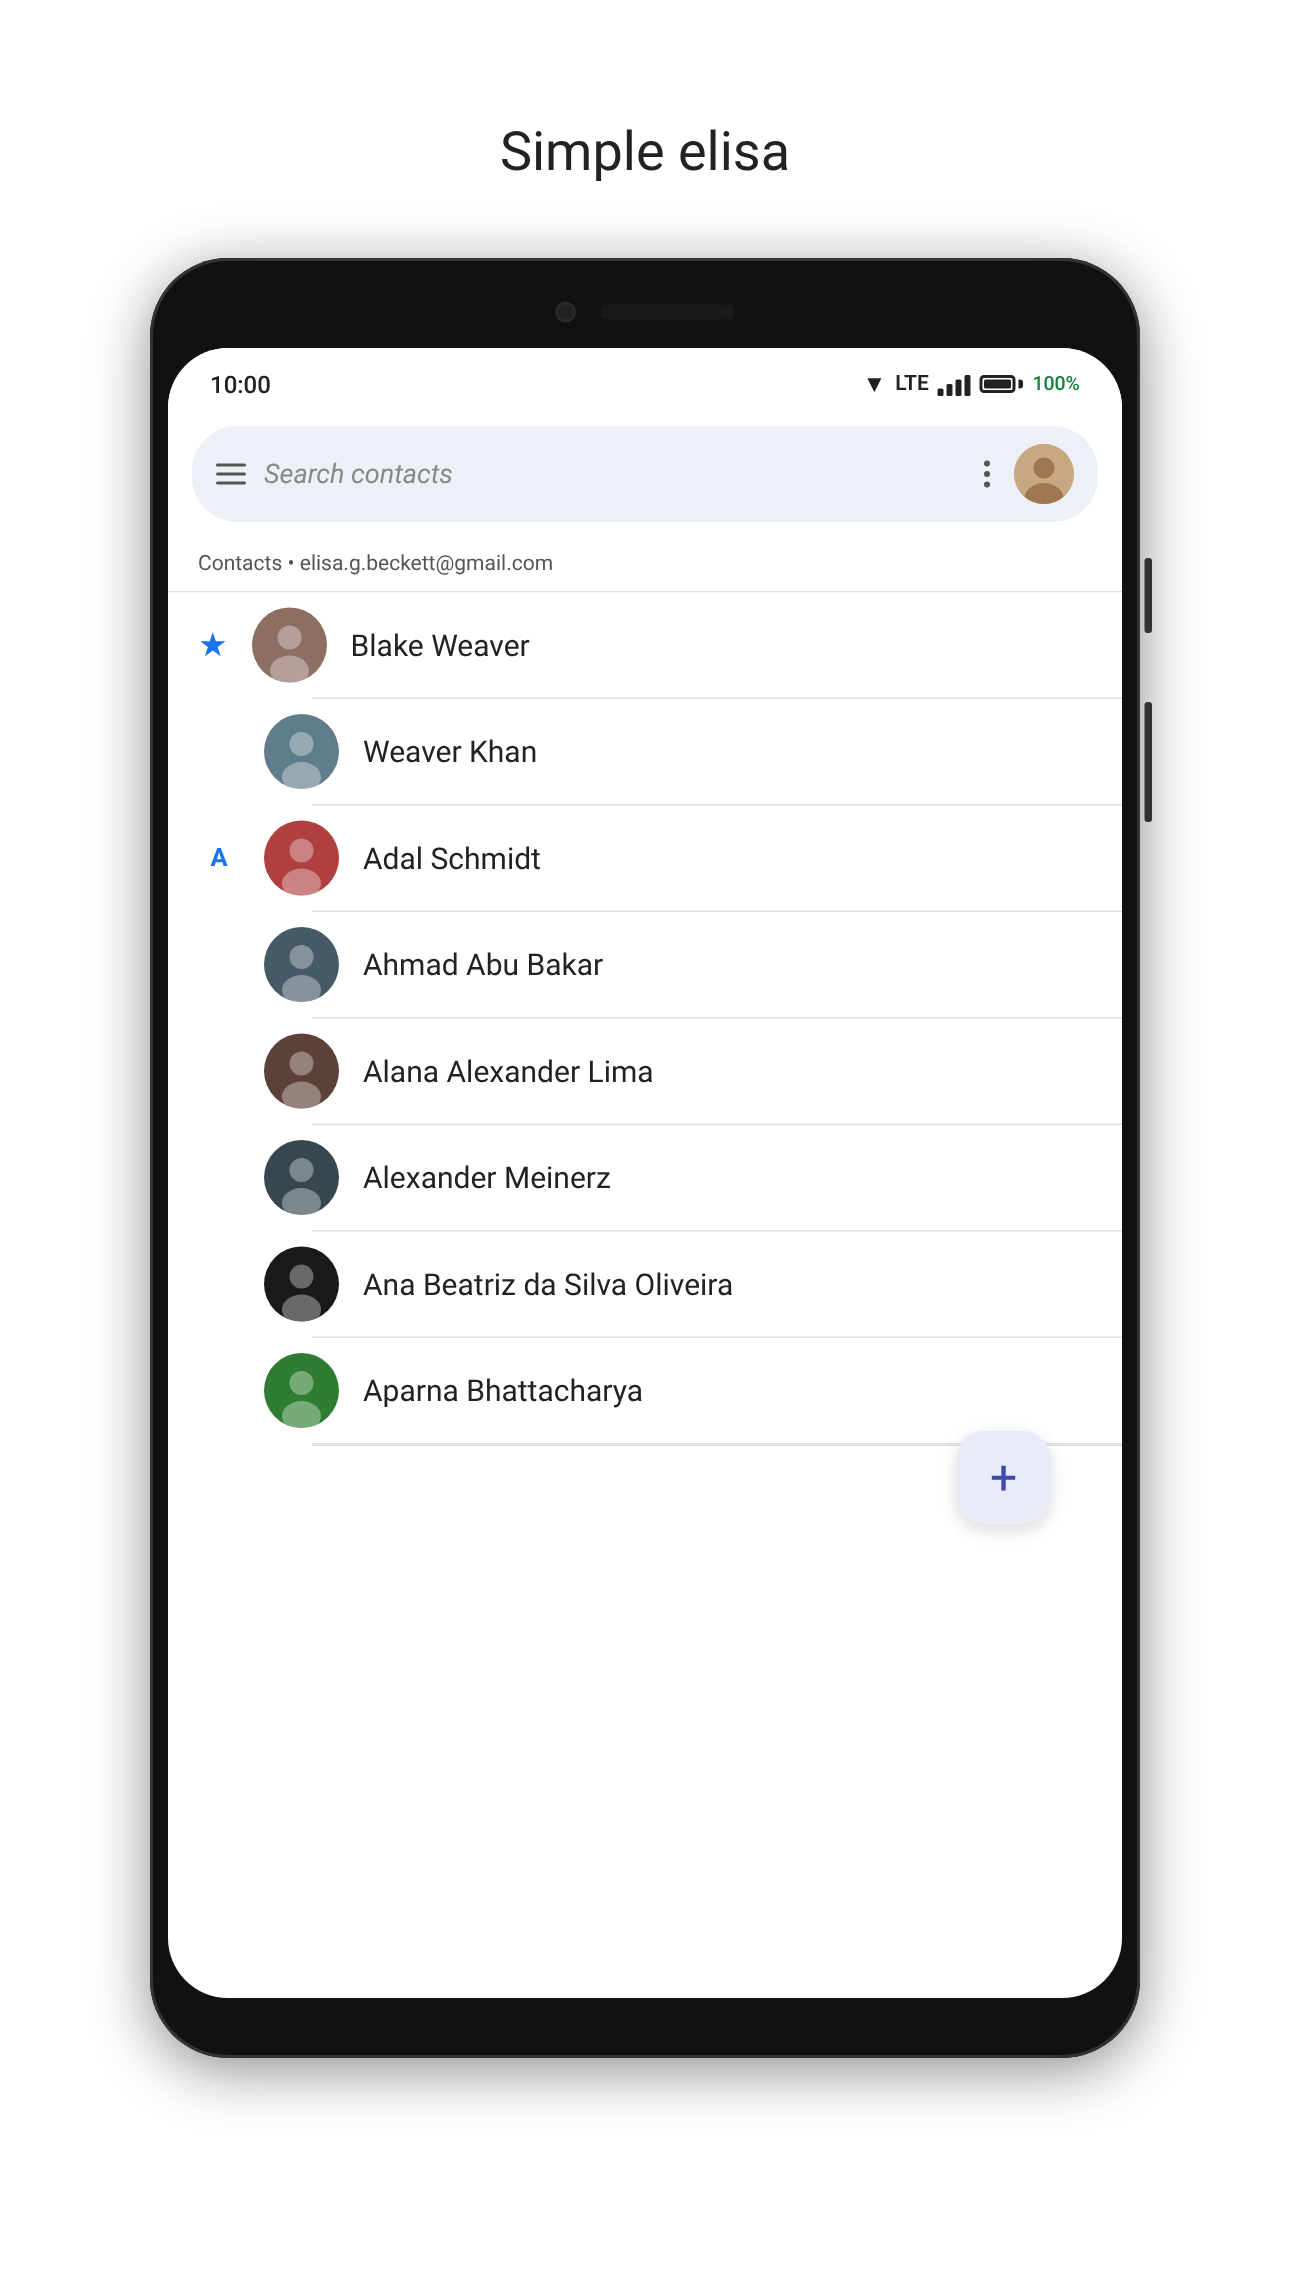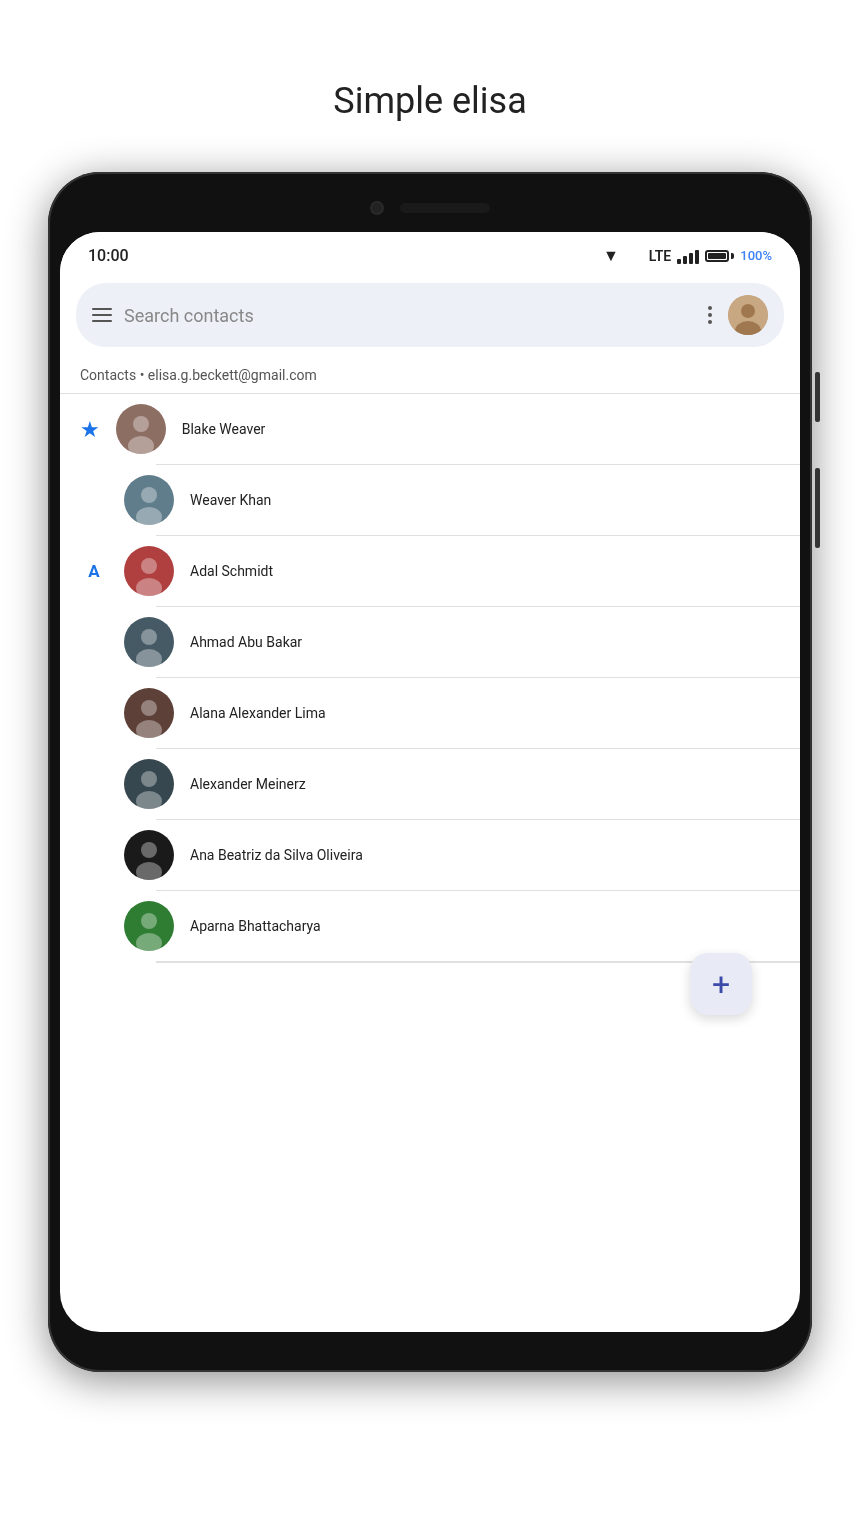--- a/index.html
+++ b/index.html
@@ -17,21 +17,21 @@
       font-size: 36px;
       font-weight: 400;
       color: #222;
       margin-top: 80px;
       margin-bottom: 50px;
       letter-spacing: 0;
     }
 
     
     .phone-shell {
-      width: 764px;
+      width: 660px;
       min-height: 1200px;
       background: #111;
       border-radius: 52px;
       padding: 12px;
       box-shadow: 0 8px 40px rgba(0,0,0,0.45), inset 0 0 0 2px #333;
       position: relative;
     }
 
     
     .phone-top-bar {
@@ -94,21 +94,21 @@
     }
     .status-icons {
       display: flex;
       align-items: center;
       gap: 6px;
       font-size: 14px;
       color: #222;
       font-weight: 500;
     }
     .wifi-icon { font-size: 16px; }
-    .lte-label { font-size: 14px; font-weight: 600; margin-left: 24px; }
+    .lte-label { font-size: 14px; font-weight: 600; }
     .signal-bars {
       display: inline-flex;
       align-items: flex-end;
       gap: 2px;
       height: 16px;
     }
     .signal-bar {
       width: 4px;
       background: #222;
       border-radius: 1px;
@@ -136,27 +136,28 @@
     }
     .battery-tip {
       width: 3px;
       height: 6px;
       background: #222;
       border-radius: 0 2px 2px 0;
     }
     .battery-pct {
       font-size: 13px;
       font-weight: 500;
-      color: #3b82f6;
+      color: #15803d;
     }
 
     
     .search-bar-container {
       padding: 10px 16px 14px 16px;
       background: #fff;
+      font-style: italic;
     }
     .search-bar {
       background: #eef0f8;
       border-radius: 30px;
       display: flex;
       align-items: center;
       padding: 12px 16px;
       gap: 12px;
     }
     .hamburger-icon {
@@ -253,21 +254,21 @@
       flex-shrink: 0;
       background: #ddd;
       display: flex;
       align-items: center;
       justify-content: center;
       font-size: 20px;
       font-weight: 500;
       color: #fff;
     }
     .contact-name {
-      font-size: 14px;
+      font-size: 20px;
       color: #222;
       font-weight: 400;
     }
 
     
     .fab-button {
       position: sticky;
       bottom: 24px;
       float: right;
       margin-right: 24px;

